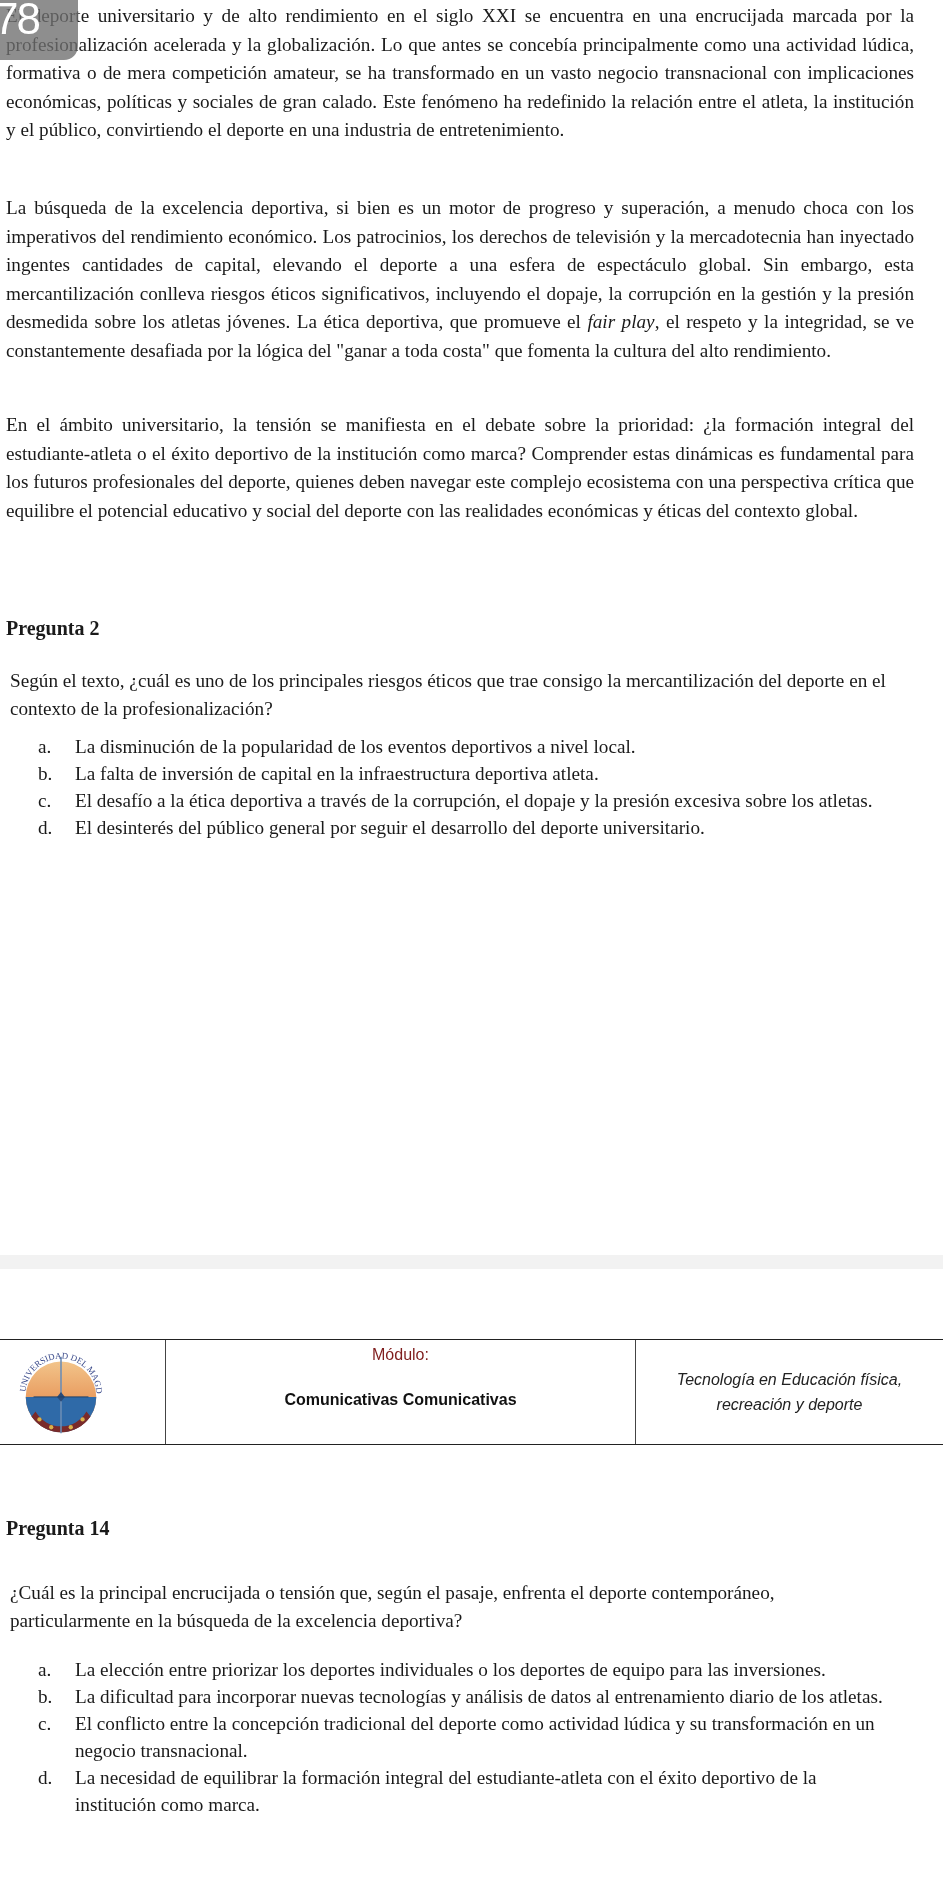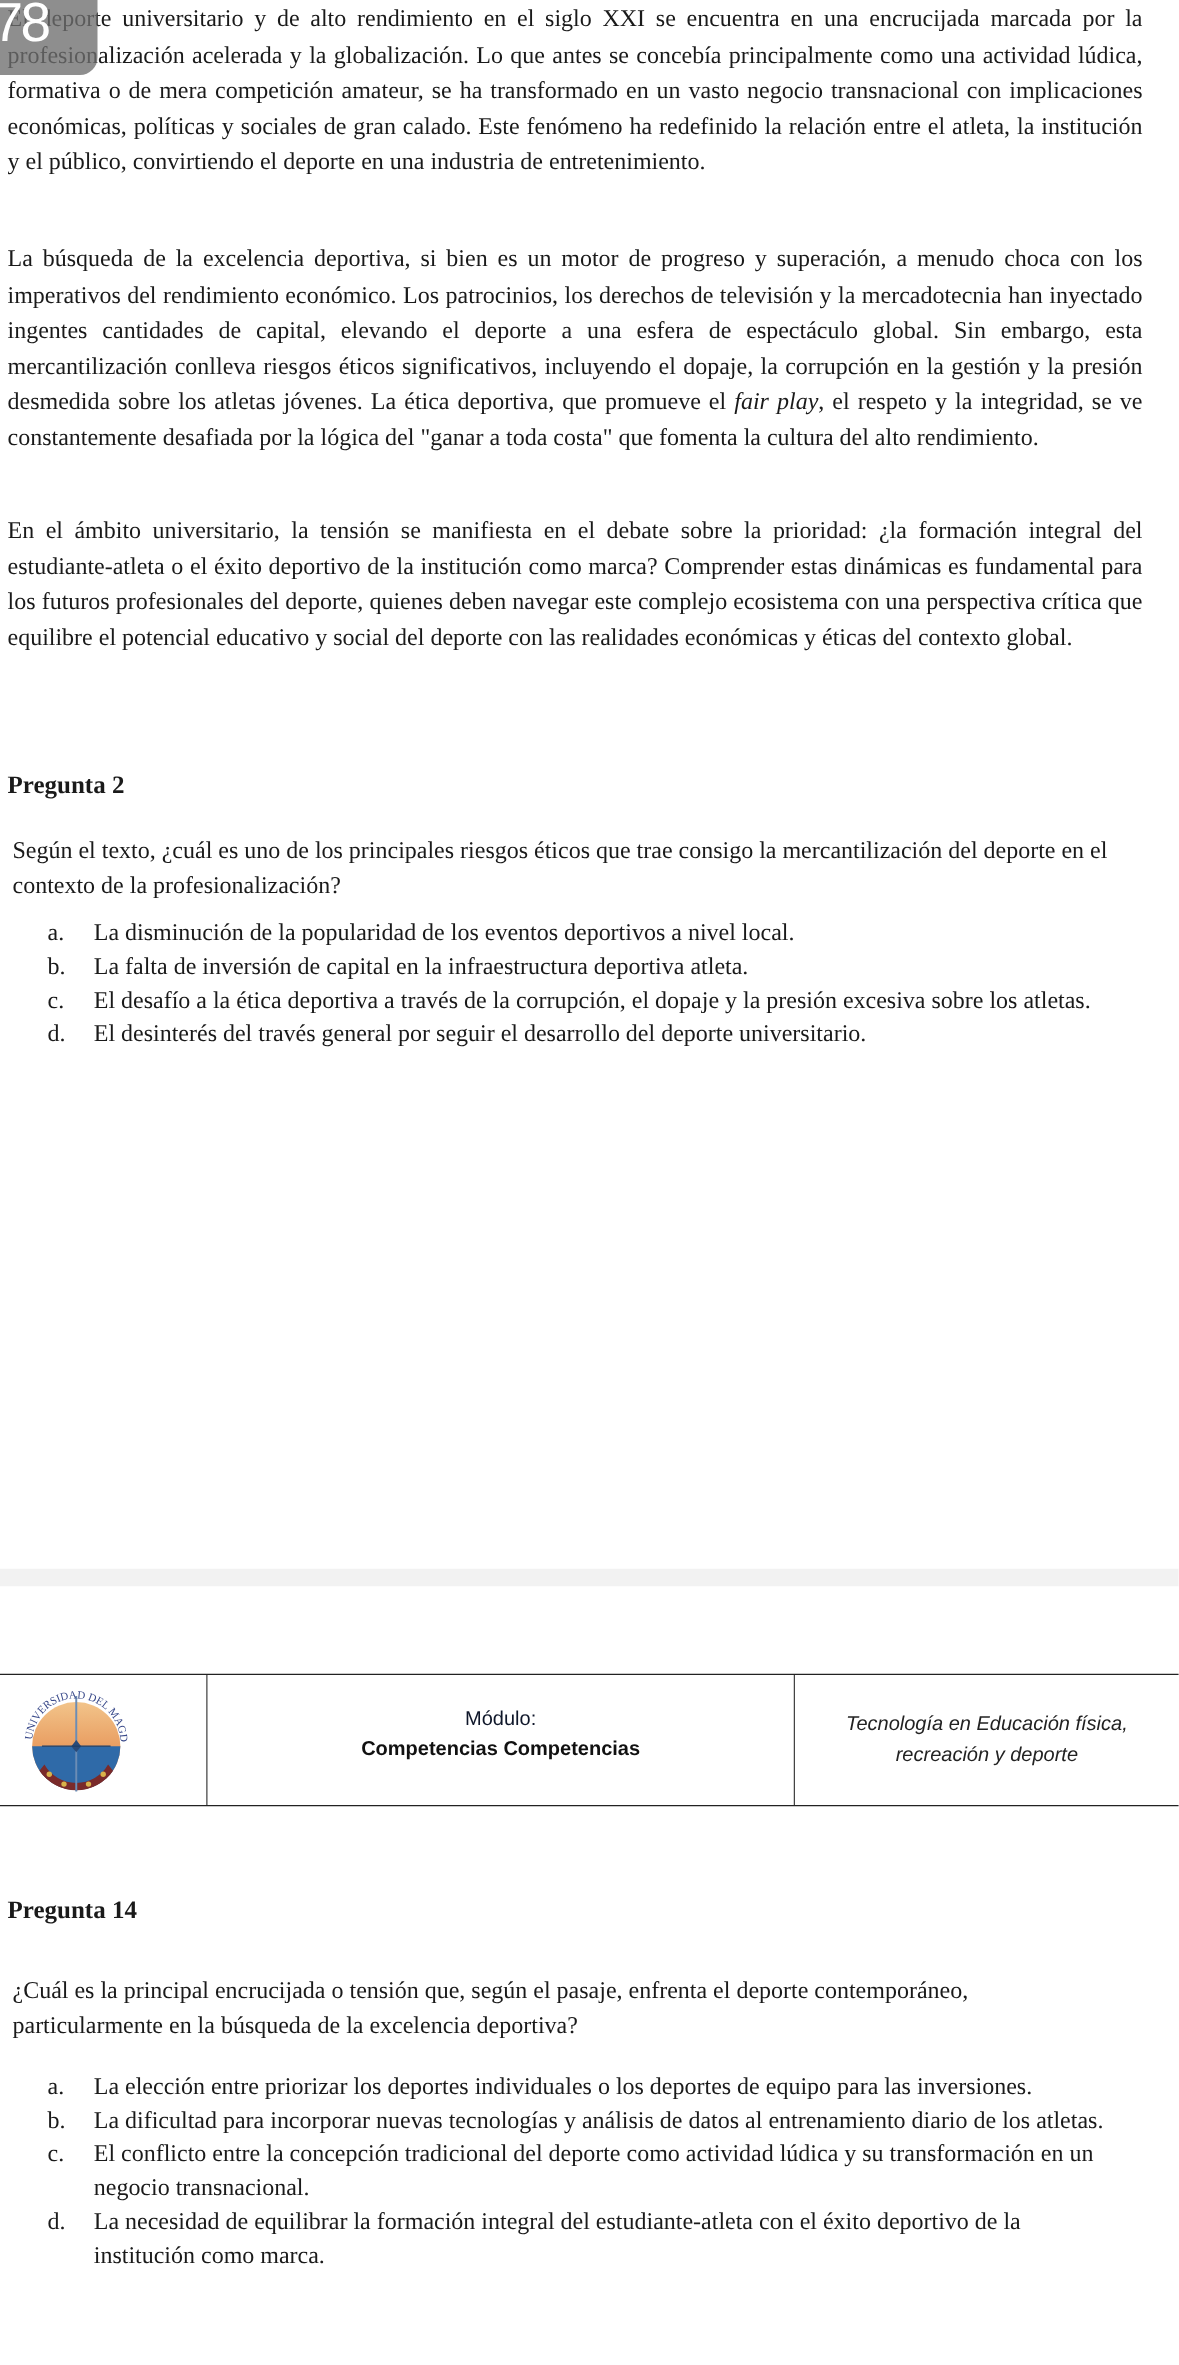--- a/index.html
+++ b/index.html
@@ -16,21 +16,21 @@
   .options .opt-letter { position:absolute; left:0; top:0; }
   .page-sep { position:absolute; left:0; top:1255px; width:943px; height:14px; background:#f2f2f2; }
   .header-table { position:absolute; left:0; top:1339px; width:943px; height:106px;
                   border-top:1.5px solid #222; border-bottom:1.5px solid #222; box-sizing:border-box;
                   font-family:"Liberation Sans", "DejaVu Sans", sans-serif; }
   .cell { position:absolute; top:0; height:100%; box-sizing:border-box; }
   .cell-logo { left:0; width:166px; border-right:1.5px solid #444; }
   .cell-module { left:166px; width:470px; border-right:1.5px solid #444; text-align:center; }
   .cell-program { left:636px; width:307px; display:flex; align-items:center; justify-content:center;
                   text-align:center; font-size:16px; line-height:25px; color:#222; }
-  .module-label { position:absolute; top:6px; left:0; width:100%; font-size:16px; color:#0f172a;margin-top:21px; }
+  .module-label { position:absolute; top:6px; left:0; width:100%; font-size:16px; color:#7f1d1d; }
   .module-name { position:absolute; top:51px; left:0; width:100%; font-size:16px; font-weight:bold; color:#111; }
   .logo { position:absolute; left:12px; top:2px; width:98px; height:100px; }
   .page-badge { position:absolute; left:0; top:0; width:78px; height:60px; background:rgba(110,110,110,0.78);
                 border-bottom-right-radius:14px; color:#ffffff; font-family:"Liberation Sans","DejaVu Sans",sans-serif;
                 font-size:44px; line-height:44px; overflow:hidden; }
   .page-badge span { position:absolute; left:-6px; top:-3px; letter-spacing:-2px; }
   em { font-style:italic; }
 </style>
 </head>
 <body>
@@ -40,21 +40,21 @@
 <p class="para last-line-left" style="top:194px;"><span>La búsqueda de la excelencia deportiva, si bien es un motor de progreso y superación, a menudo choca con los imperativos del rendimiento económico. Los patrocinios, los derechos de televisión y la mercadotecnia han inyectado ingentes cantidades de capital, elevando el deporte a una esfera de espectáculo global. Sin embargo, esta mercantilización conlleva riesgos éticos significativos, incluyendo el dopaje, la corrupción en la gestión y la presión desmedida sobre los atletas jóvenes. La ética deportiva, que promueve el </span><em>fair play</em><span>, el respeto y la integridad, se ve constantemente desafiada por la lógica del "ganar a toda costa" que fomenta la cultura del alto rendimiento.</span></p>
 
 <p class="para last-line-left" style="top:411px;">En el ámbito universitario, la tensión se manifiesta en el debate sobre la prioridad: ¿la formación integral del estudiante-atleta o el éxito deportivo de la institución como marca? Comprender estas dinámicas es fundamental para los futuros profesionales del deporte, quienes deben navegar este complejo ecosistema con una perspectiva crítica que equilibre el potencial educativo y social del deporte con las realidades económicas y éticas del contexto global.</p>
 
 <h3 class="heading" style="top:617px;">Pregunta 2</h3>
 <p class="question" style="top:663px;">Según el texto, ¿cuál es uno de los principales riesgos éticos que trae consigo la mercantilización del deporte en el contexto de la profesionalización?</p>
 <ul class="options" style="top:733px;">
   <li><span class="opt-letter">a.</span><span>La disminución de la popularidad de los eventos deportivos a nivel local.</span></li>
   <li><span class="opt-letter">b.</span><span>La falta de inversión de capital en la infraestructura deportiva atleta.</span></li>
   <li><span class="opt-letter">c.</span><span>El desafío a la ética deportiva a través de la corrupción, el dopaje y la presión excesiva sobre los atletas.</span></li>
-  <li><span class="opt-letter">d.</span><span>El desinterés del través general por seguir el desarrollo del deporte universitario.</span></li>
+  <li><span class="opt-letter">d.</span><span>El desinterés del público general por seguir el desarrollo del deporte universitario.</span></li>
 </ul>
 
 <div class="page-sep"></div>
 
 <div class="header-table">
   <div class="cell cell-logo">
     <svg class="logo" viewBox="0 0 100 100" aria-label="Universidad del Magdalena">
       <defs>
         <linearGradient id="sky" x1="0" y1="0" x2="0" y2="1">
           <stop offset="0" stop-color="#f2c48a"></stop>
@@ -72,21 +72,21 @@
       <line x1="50" y1="14" x2="50" y2="92" stroke="#6b8db5" stroke-width="1.6"></line>
       <polygon points="50,50 54,55 50,60 46,55" fill="#2a4a78"></polygon>
       <line x1="22" y1="55" x2="78" y2="55" stroke="#1e3e66" stroke-width="1"></line>
       <text font-size="9" fill="#3a4a8a" font-family="Liberation Serif, serif">
         <textPath href="#arcText" startOffset="2">UNIVERSIDAD DEL MAGDALENA</textPath>
       </text>
     </svg>
   </div>
   <div class="cell cell-module">
     <div class="module-label">Módulo:</div>
-    <div class="module-name">Competencias Competencias</div>
+    <div class="module-name">Comunicativas Comunicativas</div>
   </div>
   <div class="cell cell-program">
     <div style="width:240px;font-style:italic;">Tecnología en Educación física, recreación y deporte</div>
   </div>
 </div>
 
 <h3 class="heading" style="top:1517px;">Pregunta 14</h3>
 <p class="question" style="top:1575px; width:780px;">¿Cuál es la principal encrucijada o tensión que, según el pasaje, enfrenta el deporte contemporáneo, particularmente en la búsqueda de la excelencia deportiva?</p>
 <ul class="options" style="top:1656px; width:845px;">
   <li><span class="opt-letter">a.</span><span>La elección entre priorizar los deportes individuales o los deportes de equipo para las inversiones.</span></li>

